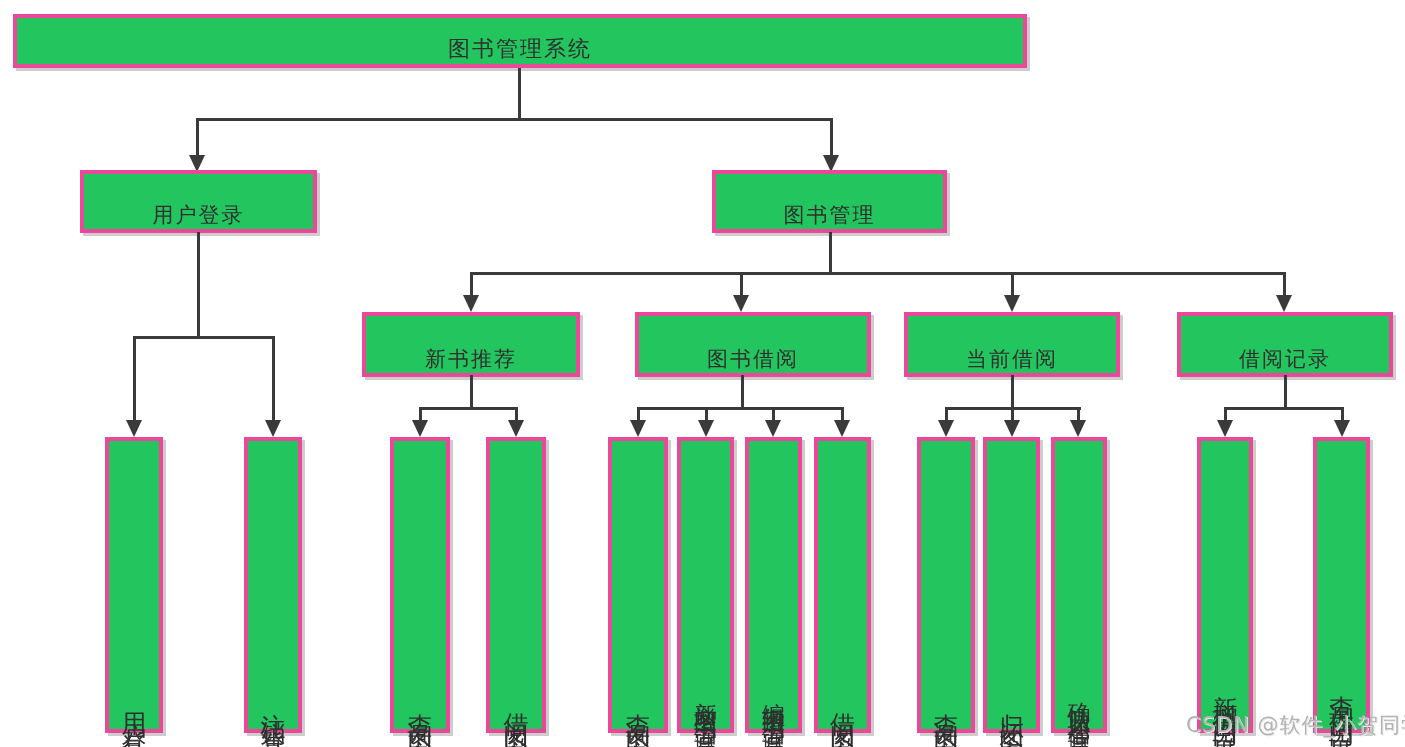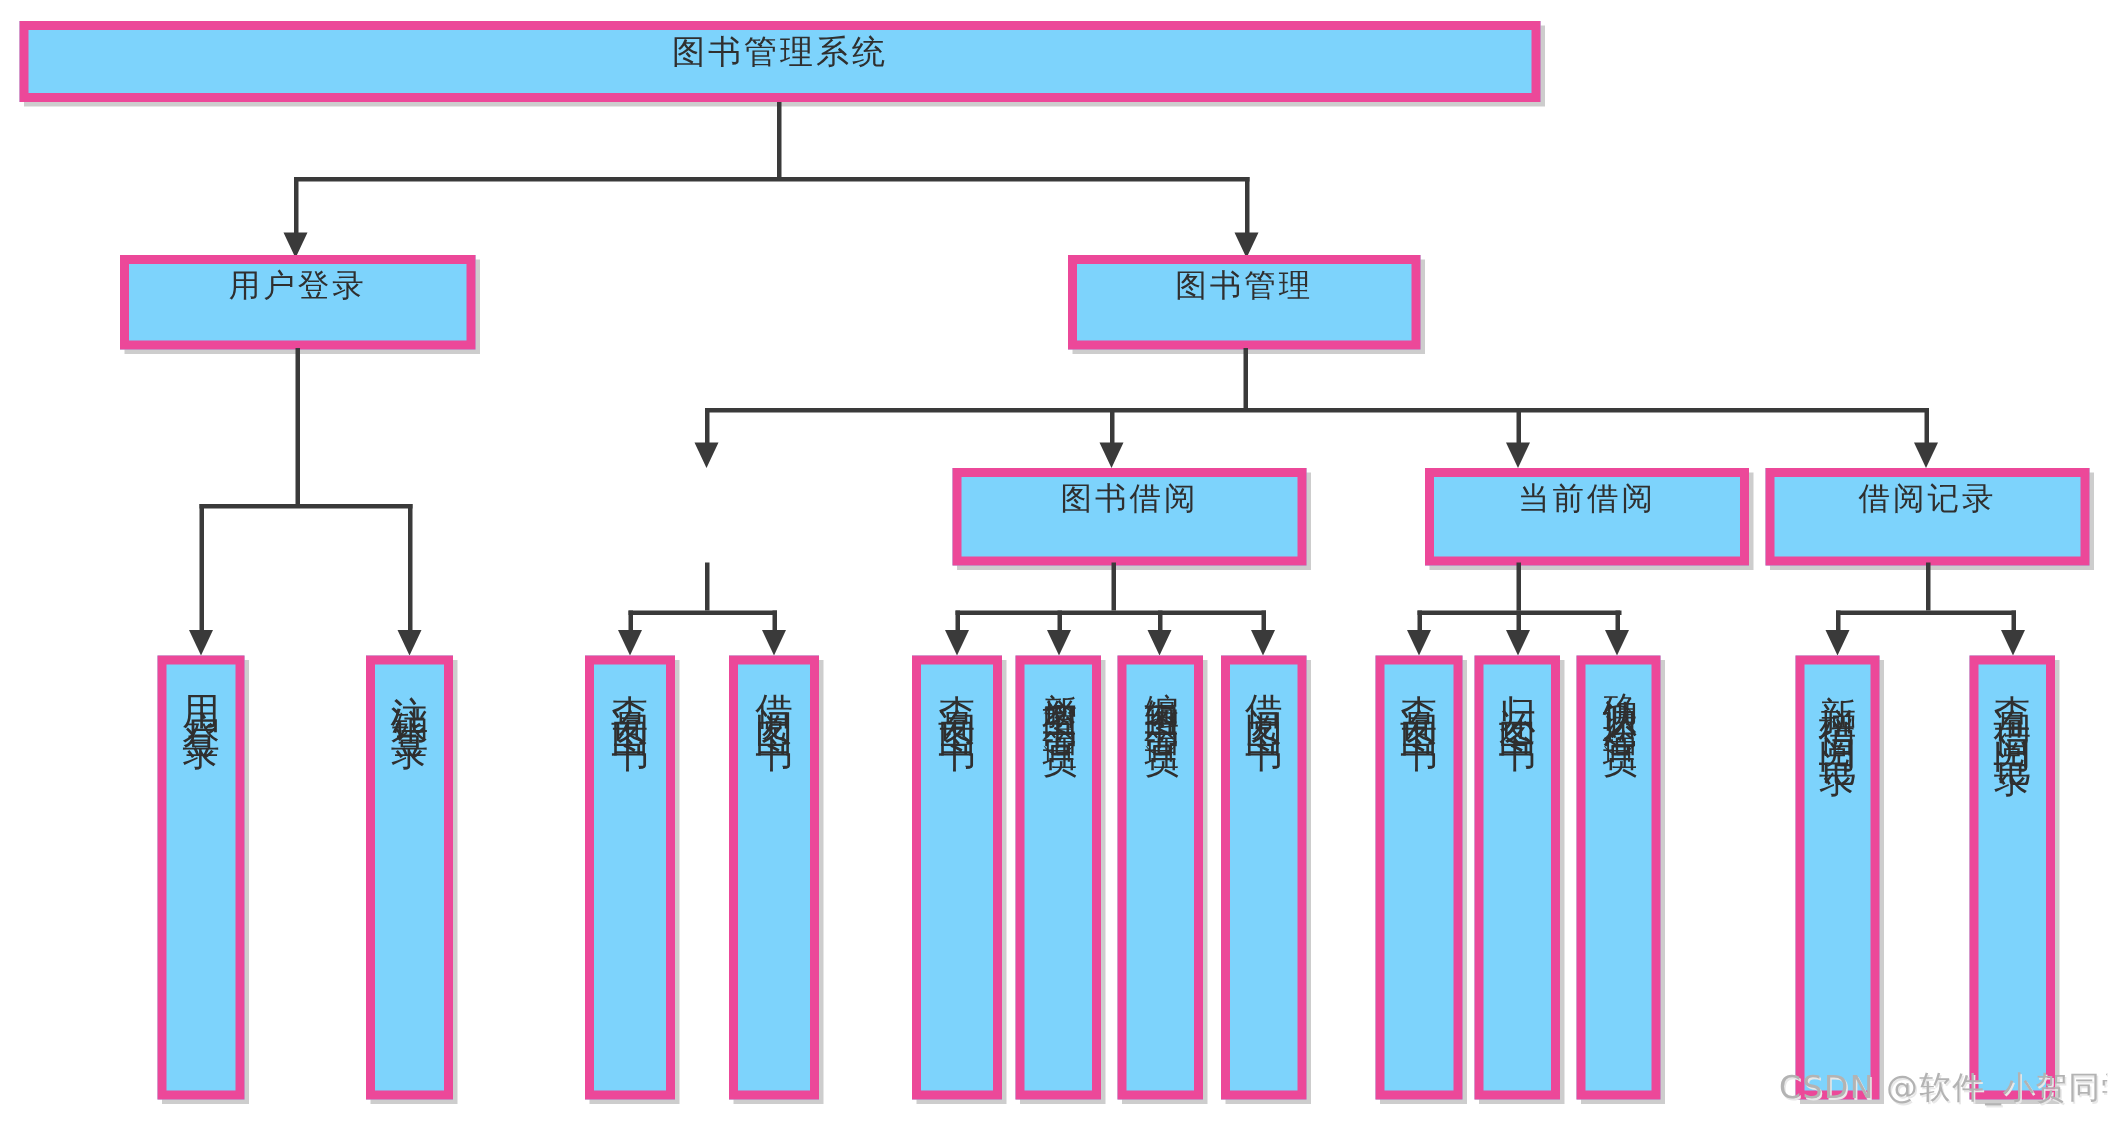--- a/index.html
+++ b/index.html
@@ -7,23 +7,23 @@
     position:relative;
     width:1405px;height:747px;
     background:#ffffff;
     font-family:"DejaVu Sans",sans-serif;
     color:#2f2f2f;
     overflow:hidden;
   }
   .box{
     position:absolute;
     box-sizing:border-box;
-    border:6px solid #ec4899;
-    background:#7dd3fc;
-    display:flex;align-items:flex-start;justify-content:center;
+    border:4px solid #ec4899;
+    background:#22c55e;
+    display:flex;align-items:flex-end;justify-content:center;
     box-shadow:3px 3px 0 rgba(145,145,145,0.45);
   }
   .hnode{font-size:21px;letter-spacing:2px;white-space:nowrap;}
   .root-node{font-size:22px;}
   .leaf .vt{
     writing-mode:vertical-rl;
     text-orientation:mixed;
     font-size:25px;
     line-height:1;
     letter-spacing:9px;
@@ -85,24 +85,27 @@
   <div class="hline" style="left:470px;top:272px;width:815px;"></div>
   <div class="vline" style="left:470px;top:272px;height:26px;"></div>
   <div class="arr" style="left:463px;top:295px;"></div>
   <div class="vline" style="left:740px;top:272px;height:26px;"></div>
   <div class="arr" style="left:733px;top:295px;"></div>
   <div class="vline" style="left:1011px;top:272px;height:26px;"></div>
   <div class="arr" style="left:1004px;top:295px;"></div>
   <div class="vline" style="left:1283px;top:272px;height:26px;"></div>
   <div class="arr" style="left:1276px;top:295px;"></div>
 
+  <div class="box hnode" style="left:362px;top:312px;width:218px;height:65px;">
+    <span>新书推荐</span>
+  </div>
   <div class="box hnode" style="left:635px;top:312px;width:236px;height:65px;">
     <span>图书借阅</span>
   </div>
-  <div class="box hnode" style="left:904px;top:312px;width:216px;height:65px;margin-left:46px;">
+  <div class="box hnode" style="left:904px;top:312px;width:216px;height:65px;">
     <span>当前借阅</span>
   </div>
   <div class="box hnode" style="left:1177px;top:312px;width:216px;height:65px;">
     <span>借阅记录</span>
   </div>
 
   <div class="vline" style="left:470px;top:375px;height:32px;"></div>
   <div class="hline" style="left:419px;top:407px;width:99px;"></div>
   <div class="vline" style="left:419px;top:407px;height:16px;"></div>
   <div class="arr" style="left:412px;top:420px;"></div>

